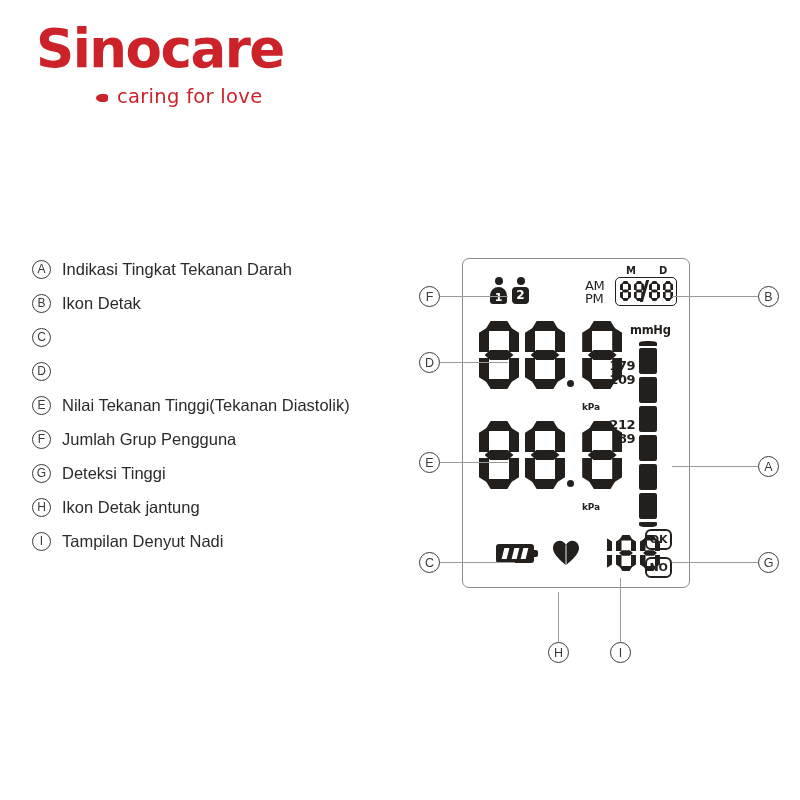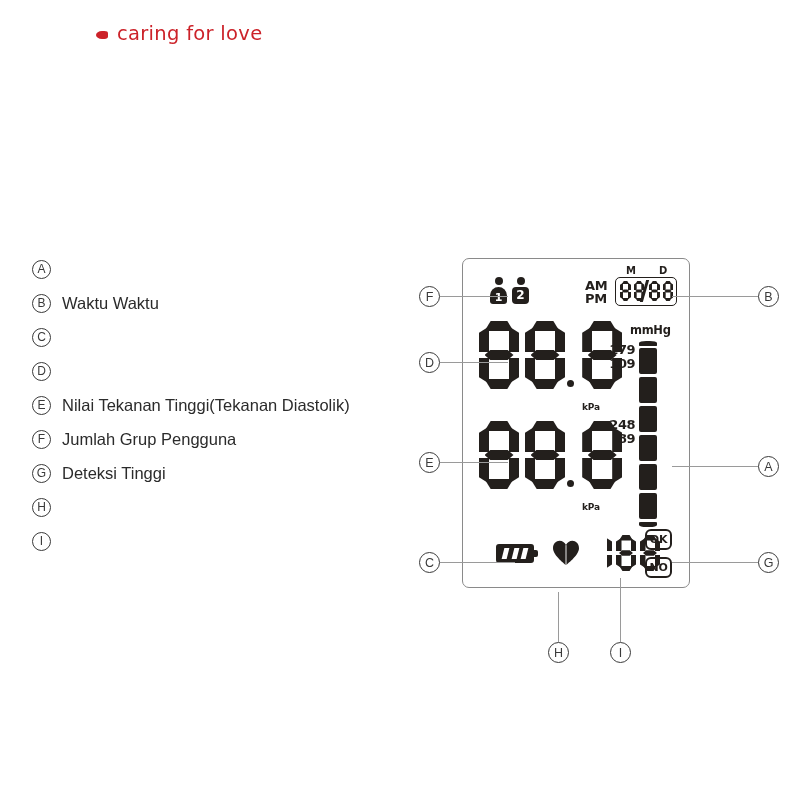--- a/index.html
+++ b/index.html
@@ -27,20 +27,21 @@
     font-size: 53px;
     font-weight: bold;
     color: #cc2229;
     letter-spacing: -1.5px;
     line-height: 1;
     white-space: nowrap;
   }
   #brand-tagline-row {
     display: flex;
     align-items: center;
+    margin-top: 10px;
     padding-left: 60px;
   }
   #brand-dot {
     width: 12px;
     height: 8px;
     background: #cc2229;
     border-radius: 50% 30% 30% 50%;
     margin-right: 9px;
     position: relative;
     top: 1px;
@@ -163,21 +164,21 @@
   .person.p1 .num {
     top: 13px;
     font-size: 11px;
   }
 
   #ampm {
     position: absolute;
     left: 122px;
     top: 20px;
     font-size: 13px;
-    font-weight: bold;
+    font-weight: normal;
     line-height: 13px;
     color: #231f1c;
     font-family: "DejaVu Sans", sans-serif;
     letter-spacing: -0.3px;
   }
   #date-box {
     position: absolute;
     left: 152px;
     top: 18px;
     width: 62px;
@@ -273,21 +274,21 @@
     left: 137px;
     text-align: right;
     width: 35px;
     font-size: 13px;
     font-weight: bold;
     color: #231f1c;
     font-family: "DejaVu Sans", sans-serif;
     line-height: 14px;
     letter-spacing: -0.5px;
   }
-  #ticks-high { top: 84px; }
+  #ticks-high { top: 100px; }
   #ticks-low { top: 159px; }
 
   
   #battery {
     position: absolute;
     left: 33px;
     top: 285px;
     width: 38px;
     height: 19px;
     border: 2.5px solid #231f1c;
@@ -370,33 +371,35 @@
     background: #9a9a9a;
     z-index: 1;
   }
   .leader.h { height: 1.1px; }
   .leader.v { width: 1.1px; }
 </style>
 </head>
 <body>
 
 <div id="brand">
+  <div id="brand-name">Sinocare</div>
   <div id="brand-tagline-row">
     <span id="brand-dot"></span>
     <span id="brand-tagline">caring for love</span>
   </div>
 </div>
 
 <div id="legend">
   <div class="legend-row">
     <span class="bullet">A</span>
+    <span class="legend-text">Indikasi Tingkat Tekanan Darah</span>
   </div>
   <div class="legend-row">
     <span class="bullet">B</span>
-    <span class="legend-text">Waktu Waktu</span>
+    <span class="legend-text">Ikon Detak</span>
   </div>
   <div class="legend-row">
     <span class="bullet">C</span>
   </div>
   <div class="legend-row">
     <span class="bullet">D</span>
   </div>
   <div class="legend-row">
     <span class="bullet">E</span>
     <span class="legend-text">Nilai Tekanan Tinggi(Tekanan Diastolik)</span>
@@ -404,23 +407,25 @@
   <div class="legend-row">
     <span class="bullet">F</span>
     <span class="legend-text">Jumlah Grup Pengguna</span>
   </div>
   <div class="legend-row">
     <span class="bullet">G</span>
     <span class="legend-text">Deteksi Tinggi</span>
   </div>
   <div class="legend-row">
     <span class="bullet">H</span>
+    <span class="legend-text">Ikon Detak jantung</span>
   </div>
   <div class="legend-row">
     <span class="bullet">I</span>
+    <span class="legend-text">Tampilan Denyut Nadi</span>
   </div>
 </div>
 
 <div class="leader h" style="left:440px; top:296px; width:68px;"></div>
 <div class="leader h" style="left:440px; top:362px; width:68px;"></div>
 <div class="leader h" style="left:440px; top:462px; width:68px;"></div>
 <div class="leader h" style="left:440px; top:562px; width:75px;"></div>
 <div class="leader h" style="left:672px; top:296px; width:88px;"></div>
 <div class="leader h" style="left:672px; top:466px; width:88px;"></div>
 <div class="leader h" style="left:672px; top:562px; width:88px;"></div>
@@ -566,21 +571,21 @@
       </span>
     </div>
   <div class="kpa-label" style="left:119px; top:243px;">kPa</div>
 
   <div id="mmhg-label">mmHg</div>
   <div class="scale-ticks" id="ticks-high">
     <div>179</div>
     <div>109</div>
   </div>
   <div class="scale-ticks" id="ticks-low">
-    <div>248</div>
+    <div>212</div>
     <div>89</div>
   </div>
   <div id="bar-scale">
     <div class="bar-cap"></div>
     <div class="bar-seg"></div>
     <div class="bar-seg"></div>
     <div class="bar-seg"></div>
     <div class="bar-seg"></div>
     <div class="bar-seg"></div>
     <div class="bar-seg"></div>

